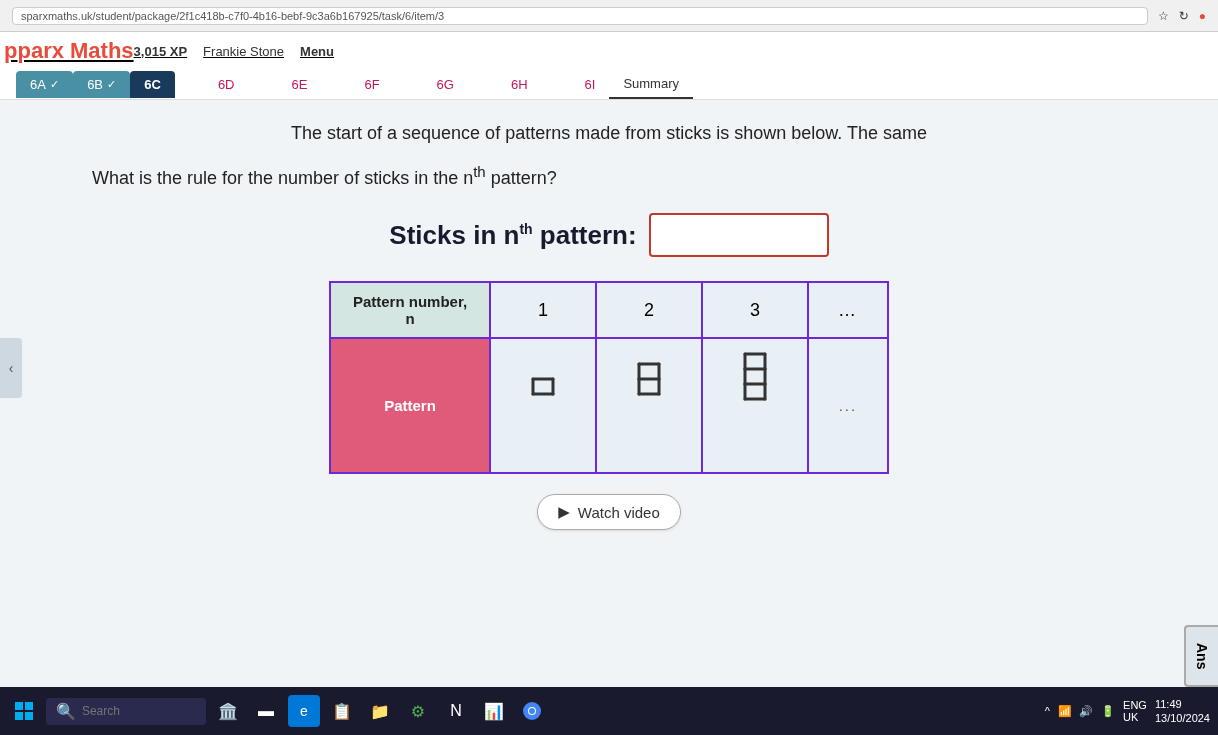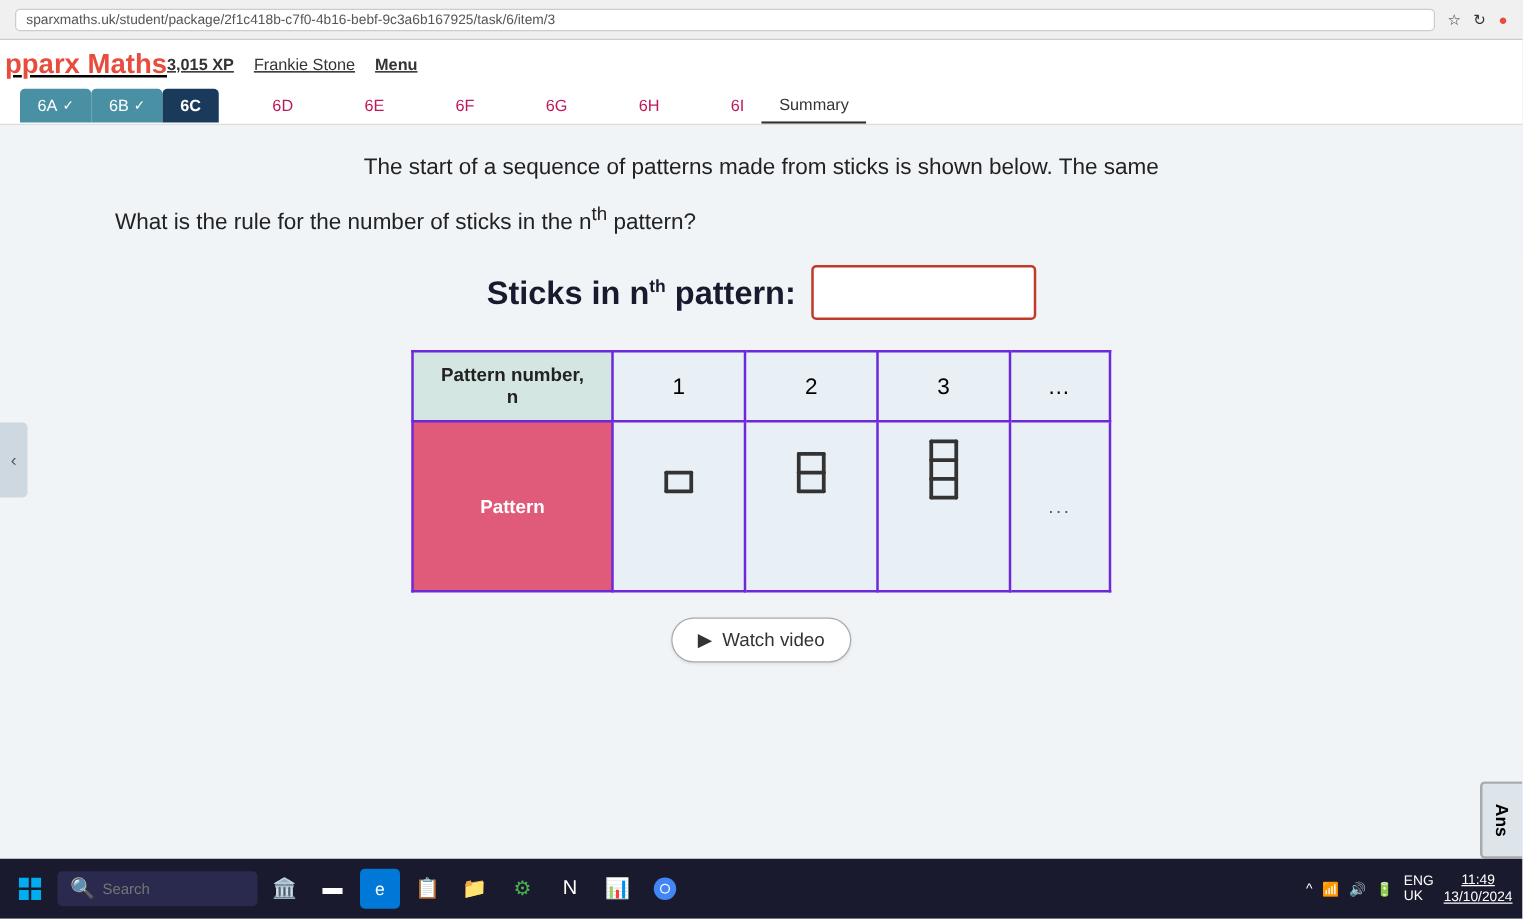--- a/index.html
+++ b/index.html
@@ -216,21 +216,21 @@
       background: #1a1a2e;
       display: flex;
       align-items: center;
       padding: 0 8px;
       gap: 6px;
     }
     .taskbar-icon { width: 32px; height: 32px; display: flex; align-items: center; justify-content: center; cursor: pointer; border-radius: 4px; }
     .search-area { display: flex; align-items: center; background: #2a2a4e; border-radius: 4px; padding: 4px 10px; gap: 6px; width: 160px; }
     .search-area input { background: none; border: none; color: white; font-size: 12px; outline: none; width: 110px; }
     .taskbar-right { margin-left: auto; display: flex; align-items: center; gap: 8px; color: white; font-size: 11px; }
-    .taskbar-time { text-align: center; line-height: 1.3; text-decoration: underline; }
+    .taskbar-time { text-align: left; line-height: 1.3; }
     .taskbar-sys { display: flex; align-items: center; gap: 8px; }
   </style>
 </head>
 <body>
 
 <div class="browser-bar">
   <span class="url">sparxmaths.uk/student/package/2f1c418b-c7f0-4b16-bebf-9c3a6b167925/task/6/item/3</span>
   <div class="browser-icons">
     <span>☆</span>
     <span>↻</span>

